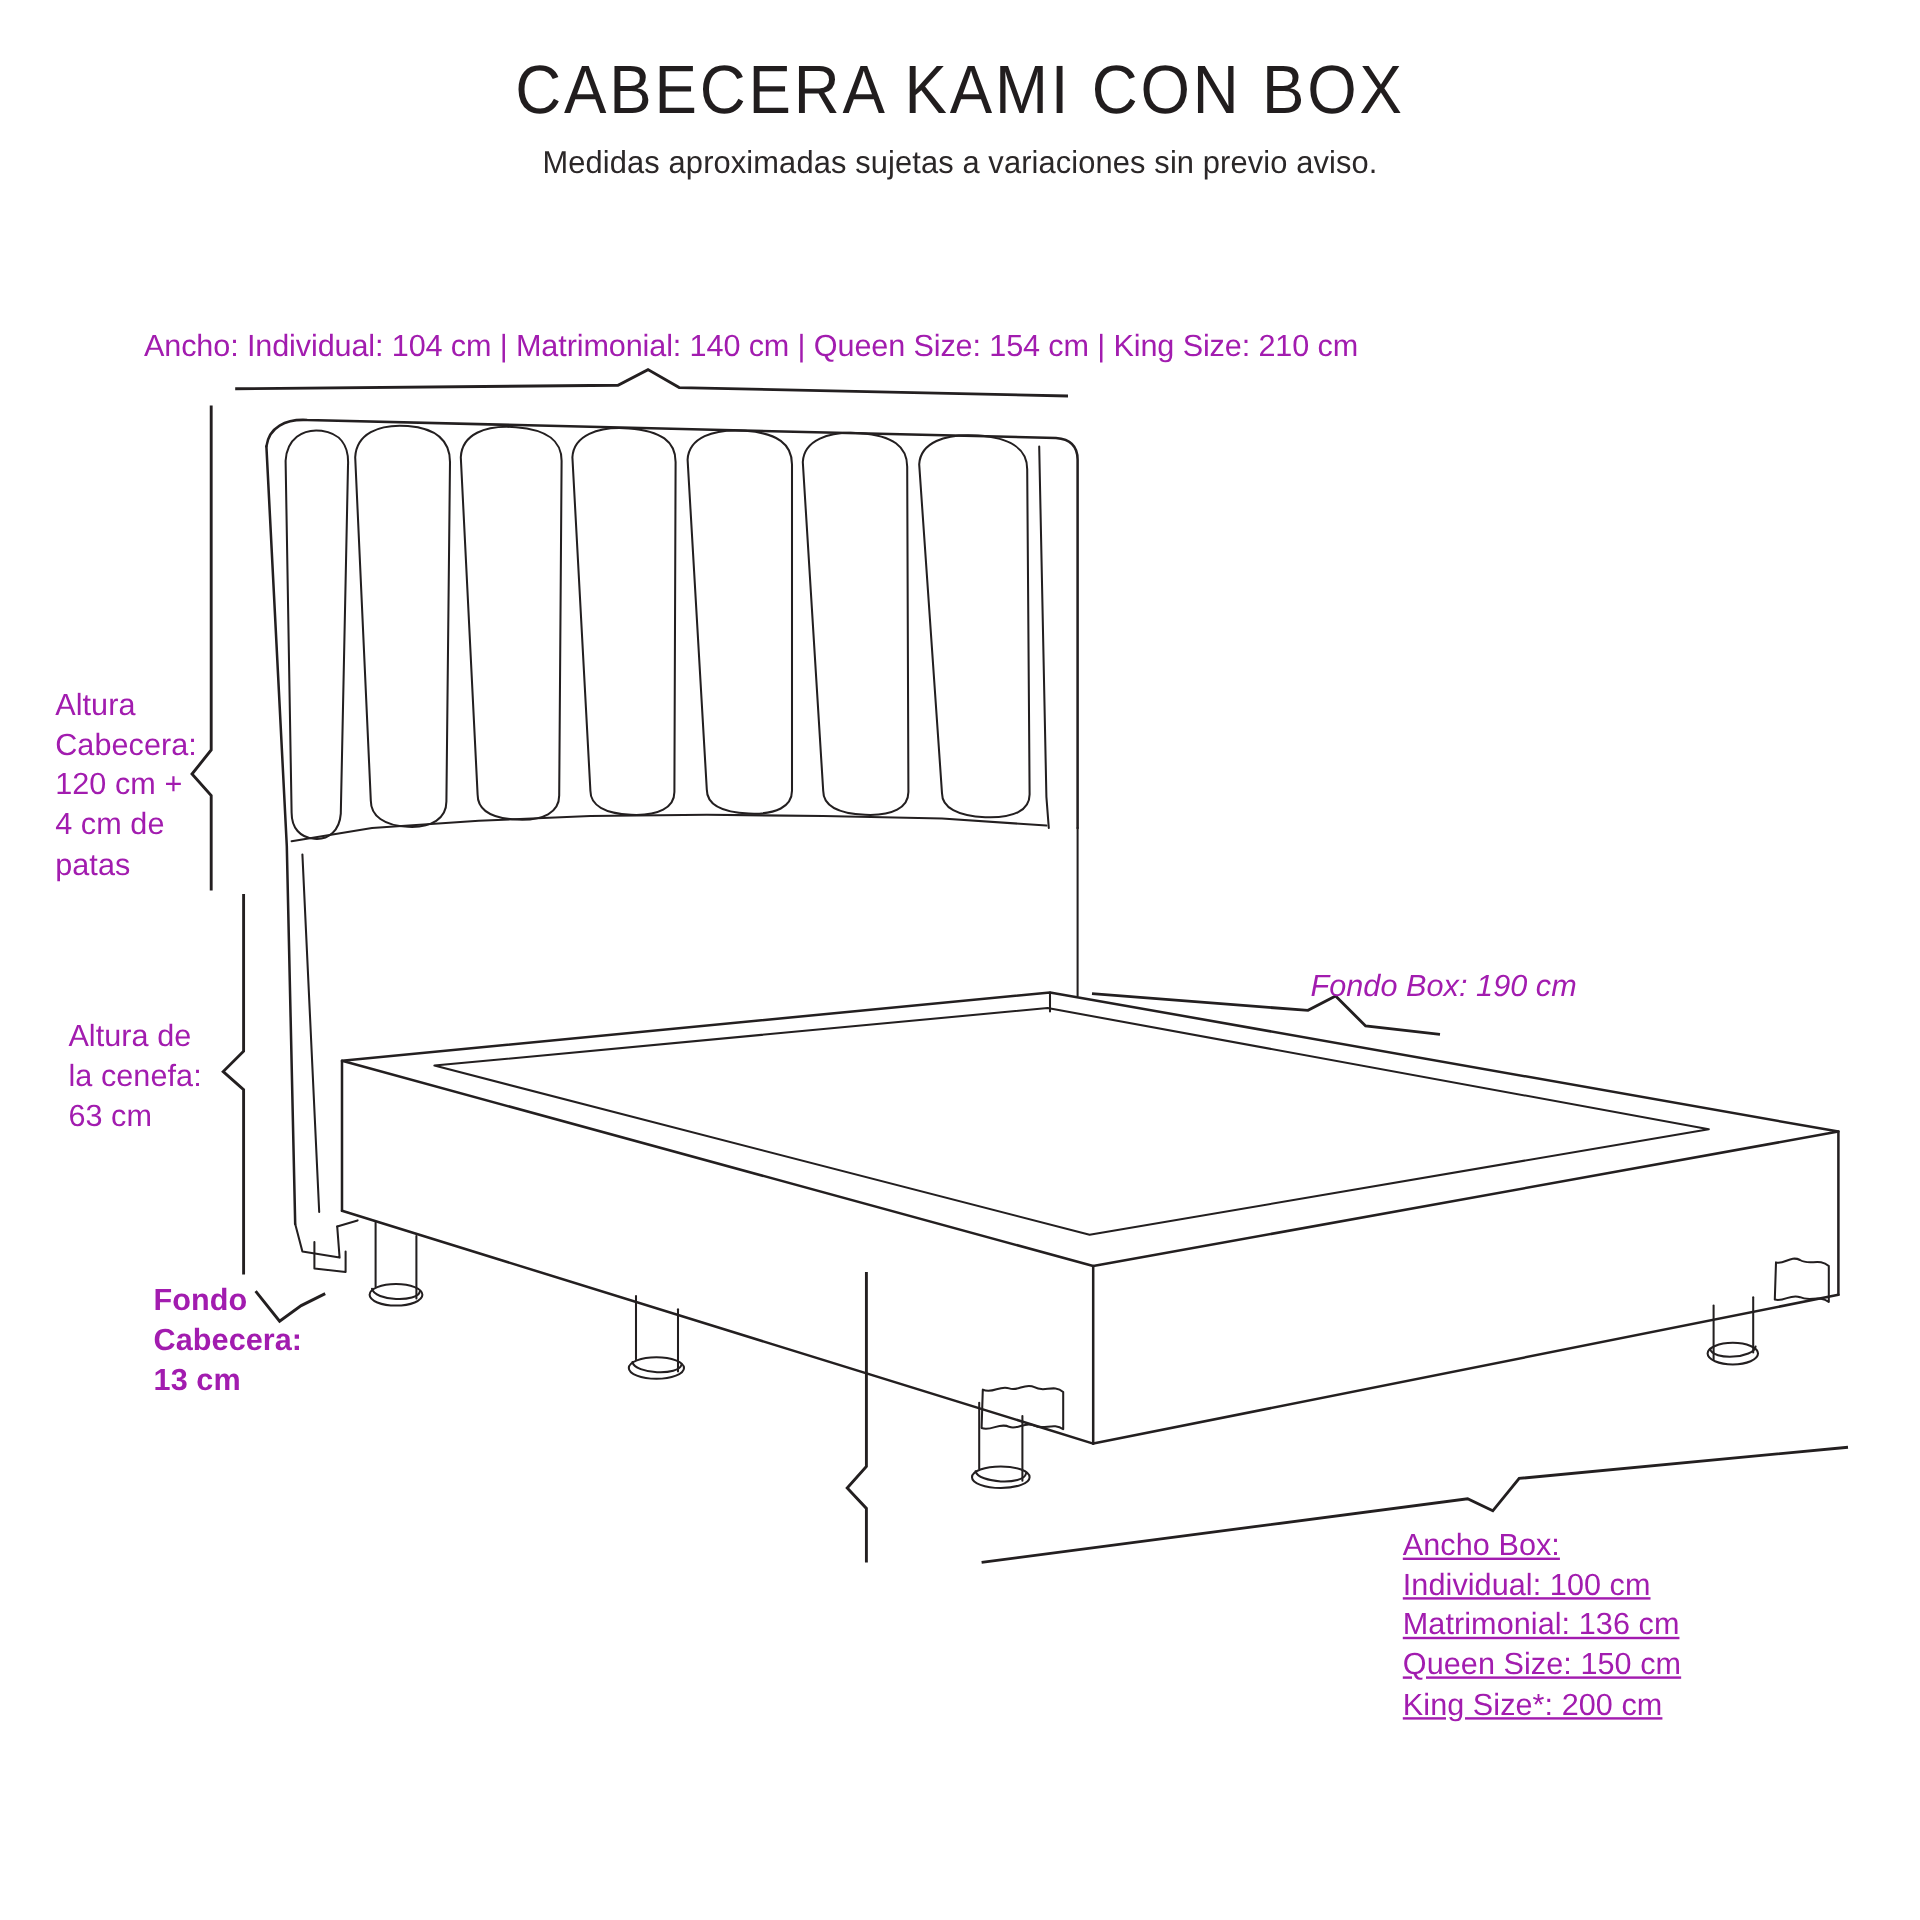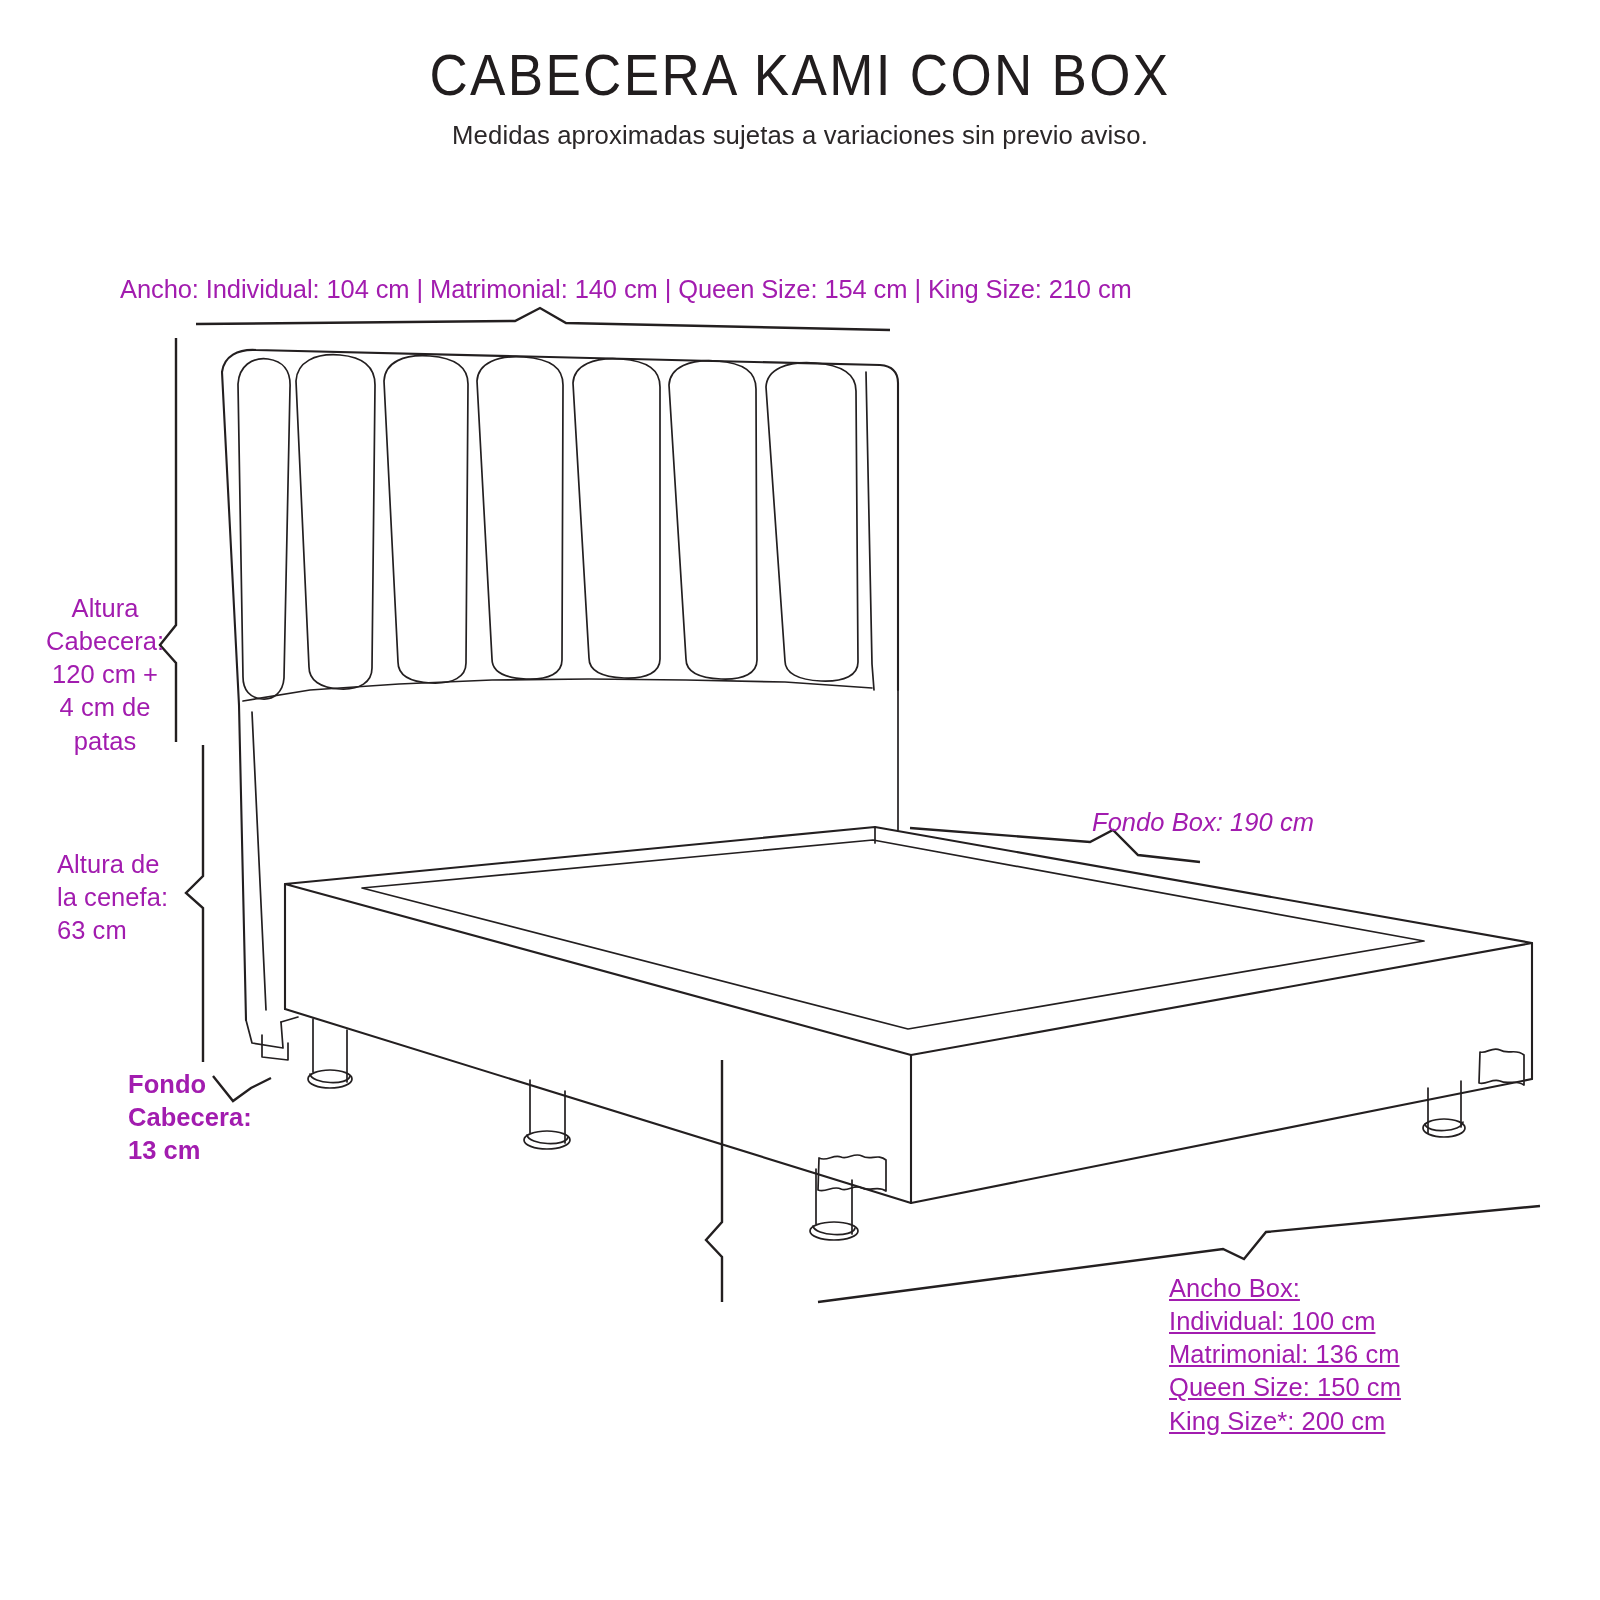--- a/index.html
+++ b/index.html
@@ -36,21 +36,21 @@
     position:absolute;
     font-size:25.5px;
     line-height:1.30;
     color:#a21caf;
     white-space:pre-line;
     letter-spacing:.05px;
   }
   .ann.left{text-align:left;}
 
   #ann-ancho{left:120px;top:273px;font-size:25.5px;letter-spacing:-.1px;white-space:nowrap;}
-  #ann-altura-cabecera{left:46px;top:592px;text-align:center;}
+  #ann-altura-cabecera{left:46px;top:572px;}
   #ann-altura-cenefa{left:57px;top:848px;}
   #ann-fondo-cabecera{left:128px;top:1068px;font-weight:bold;}
   #ann-altura-box{left:587px;top:1178px;}
   #ann-fondo-box{left:1092px;top:806px;white-space:nowrap;font-style:italic;}
   #ann-ancho-box{left:1169px;top:1272px;text-decoration:underline;}
   #ann-nota{left:1169px;top:1404px;}
 
   svg{display:block;}
   .ln{fill:none;stroke:#231f20;stroke-width:2.1;stroke-linejoin:round;stroke-linecap:round;}
   .ln-thin{fill:none;stroke:#231f20;stroke-width:1.7;stroke-linejoin:round;stroke-linecap:round;}

